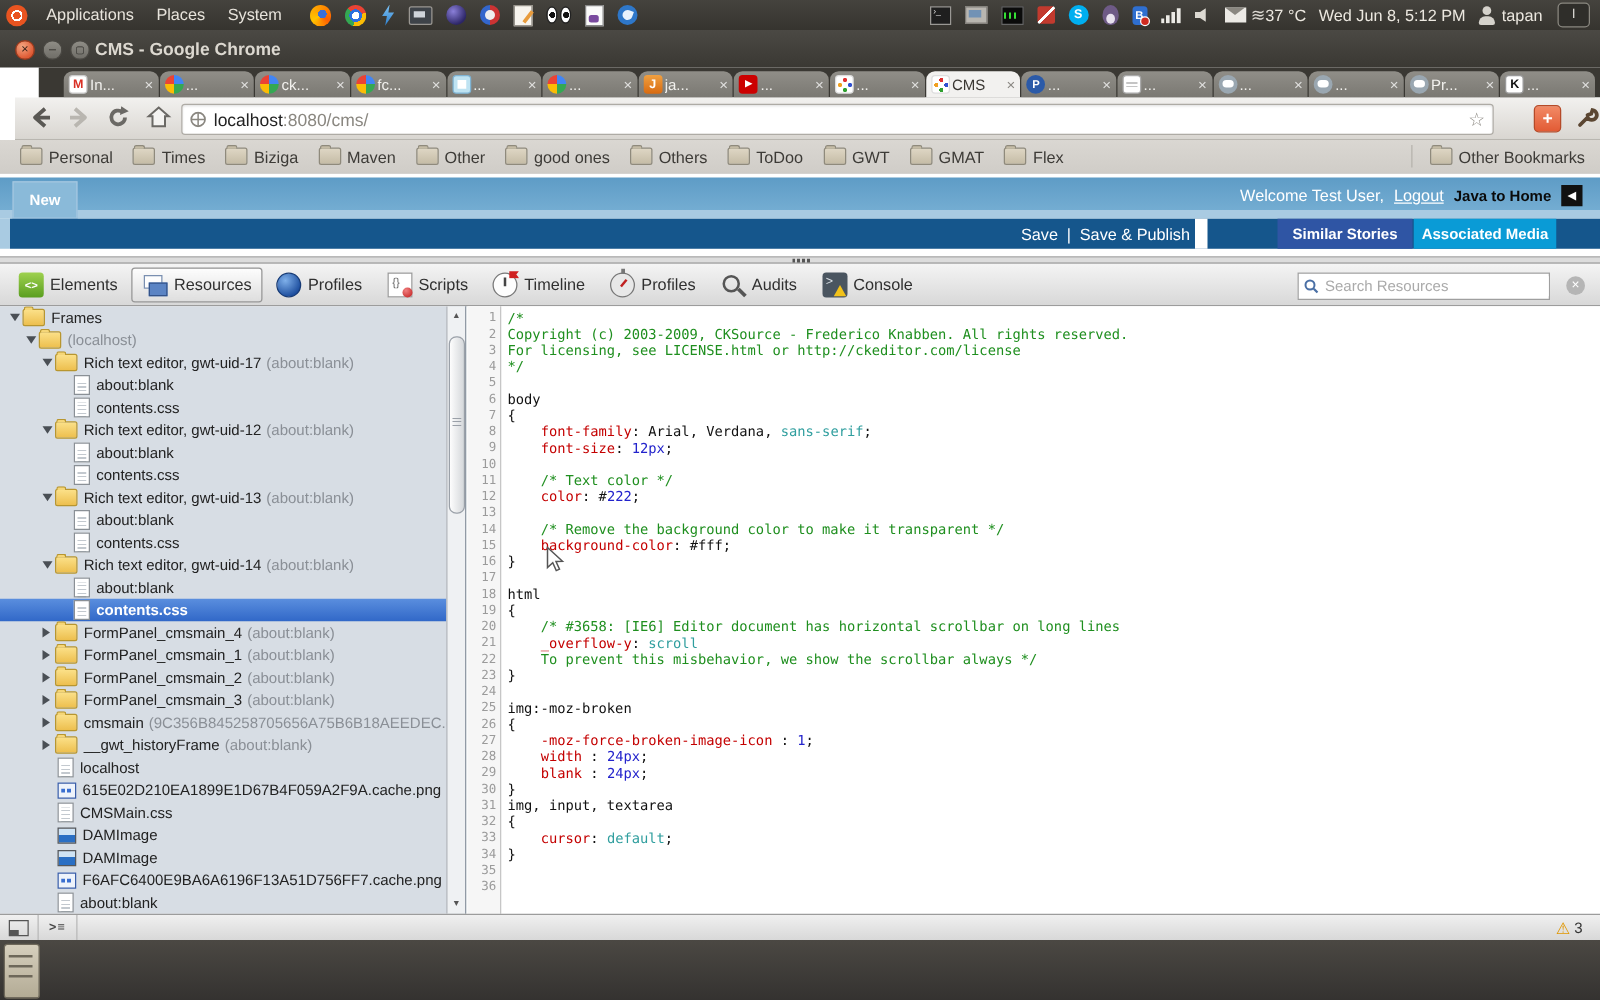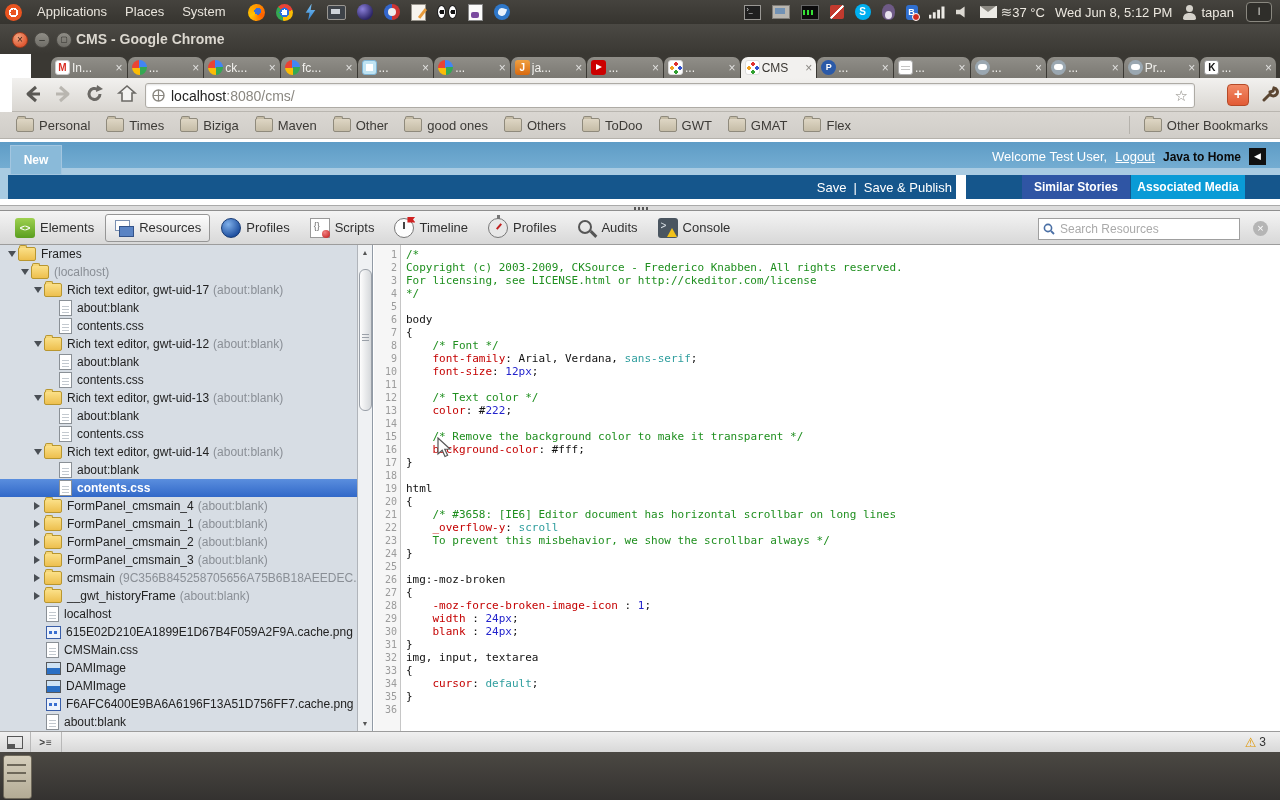--- a/index.html
+++ b/index.html
@@ -691,21 +691,20 @@
           <div class="lno">36</div>
         </div>
       <div id="codelines">
           <div class="cline"><span class="tk-c">/*</span></div>
           <div class="cline"><span class="tk-c">Copyright (c) 2003-2009, CKSource - Frederico Knabben. All rights reserved.</span></div>
           <div class="cline"><span class="tk-c">For licensing, see LICENSE.html or http://ckeditor.com/license</span></div>
           <div class="cline"><span class="tk-c">*/</span></div>
           <div class="cline"></div>
           <div class="cline"><span class="tk-t">body</span></div>
           <div class="cline"><span class="tk-t">{</span></div>
-          <div class="cline"><span class="tk-t">    </span><span class="tk-c">/* Font */</span></div>
           <div class="cline"><span class="tk-t">    </span><span class="tk-p">font-family</span><span class="tk-t">: Arial, Verdana, </span><span class="tk-k">sans-serif</span><span class="tk-t">;</span></div>
           <div class="cline"><span class="tk-t">    </span><span class="tk-p">font-size</span><span class="tk-t">: </span><span class="tk-n">12px</span><span class="tk-t">;</span></div>
           <div class="cline"></div>
           <div class="cline"><span class="tk-t">    </span><span class="tk-c">/* Text color */</span></div>
           <div class="cline"><span class="tk-t">    </span><span class="tk-p">color</span><span class="tk-t">: #</span><span class="tk-n">222</span><span class="tk-t">;</span></div>
           <div class="cline"></div>
           <div class="cline"><span class="tk-t">    </span><span class="tk-c">/* Remove the background color to make it transparent */</span></div>
           <div class="cline"><span class="tk-t">    </span><span class="tk-p">background-color</span><span class="tk-t">: #fff;</span></div>
           <div class="cline"><span class="tk-t">}</span></div>
           <div class="cline"></div>

